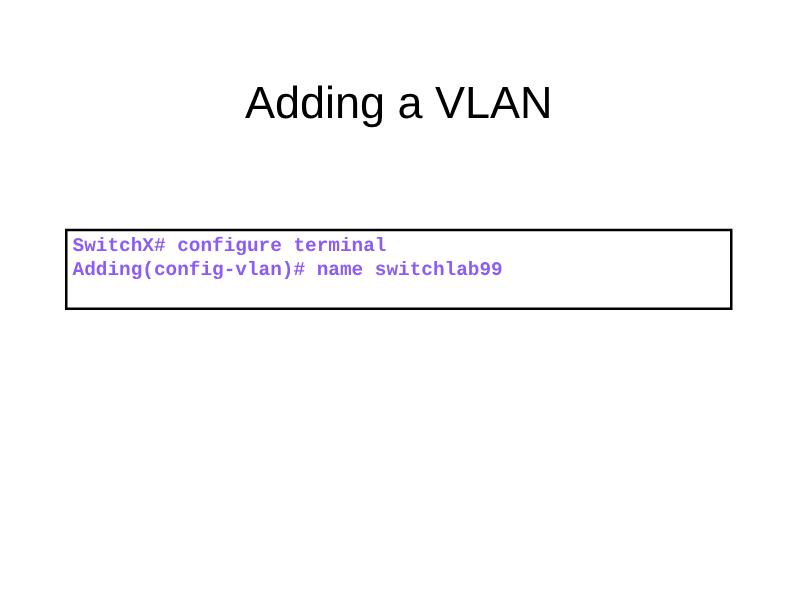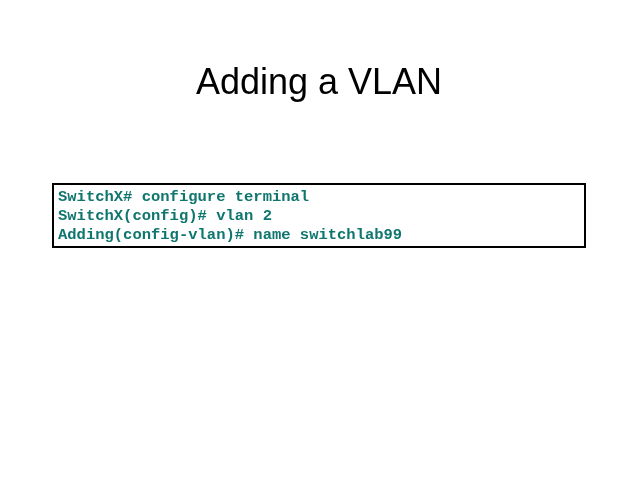--- a/index.html
+++ b/index.html
@@ -57,33 +57,32 @@
     margin: 0;
     padding: 0;
     list-style: none;
   }
 
   .cli-line {
     font-family: "Liberation Mono", "DejaVu Sans Mono", monospace;
     font-size: 15.5px;
     font-weight: 700;
     line-height: 19px;
-    color: #0f766e;
+    color: #8b5cf6;
     white-space: pre;
     letter-spacing: 0px;
   }
 </style>
 </head>
 <body>
 
 <div id="slide">
 
   <h1 id="slide-title">Adding a VLAN</h1>
 
   <div id="cli-box">
     <div id="cli-lines">
       <div class="cli-line">SwitchX# configure terminal</div>
-      <div class="cli-line">SwitchX(config)# vlan 2</div>
       <div class="cli-line">Adding(config-vlan)# name switchlab99</div>
     </div>
   </div>
 
 </div>
 
 </body></html>

